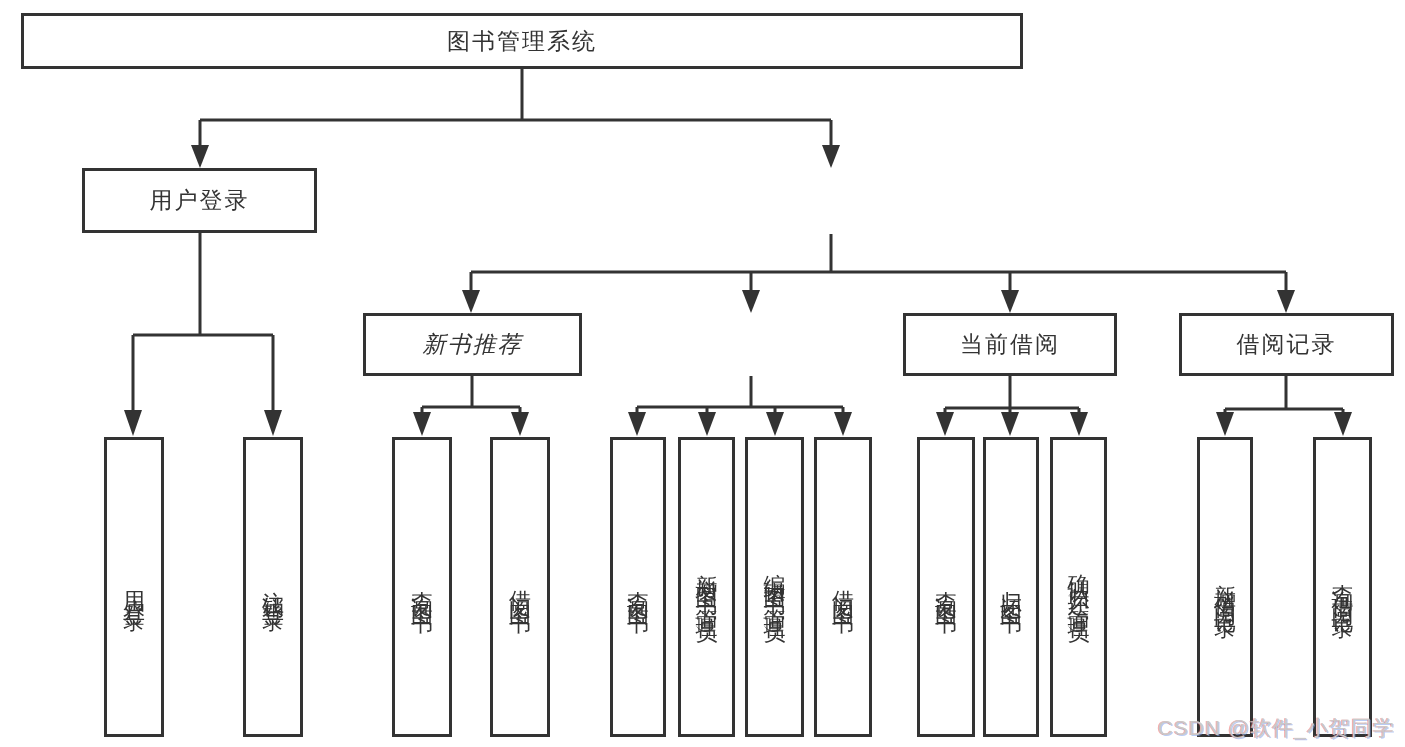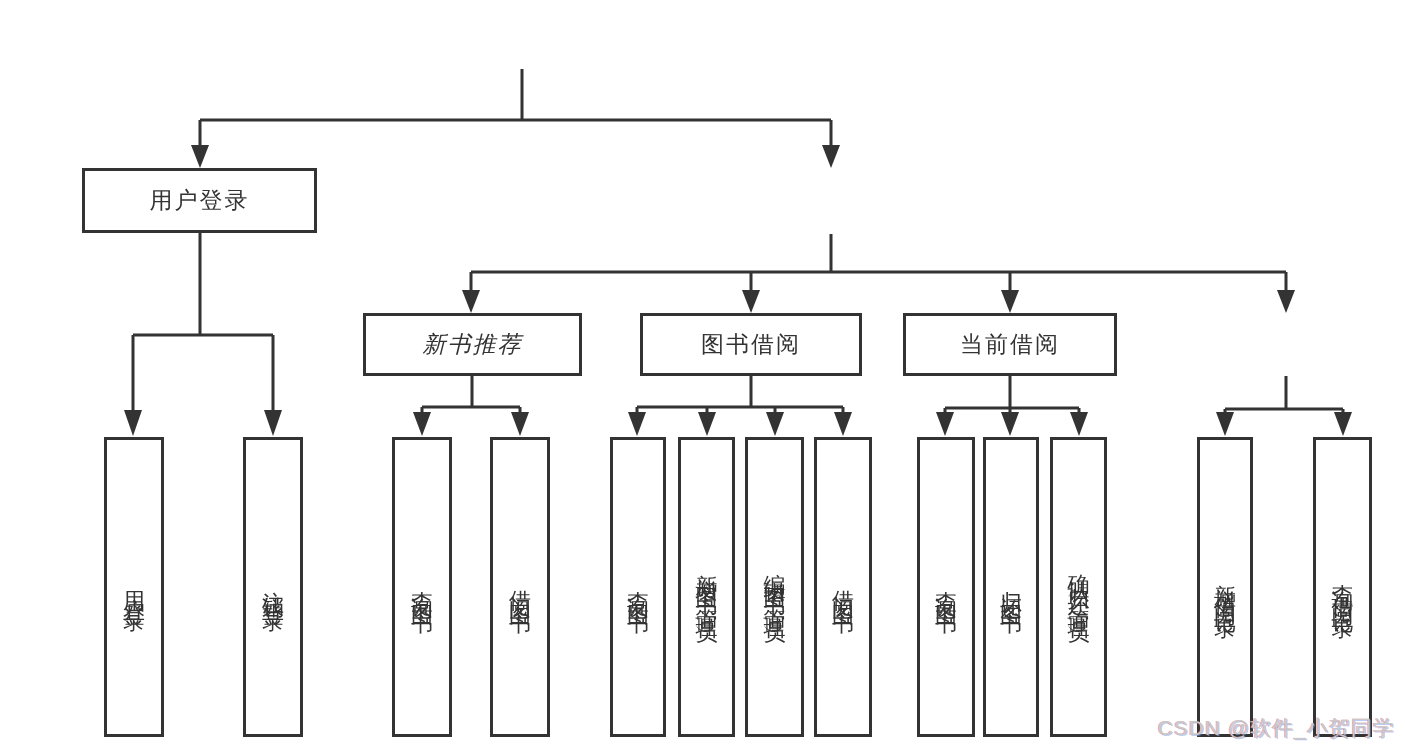--- a/index.html
+++ b/index.html
@@ -106,33 +106,36 @@
 
       <polygon points="936,412 954,412 945,436"></polygon>
       <polygon points="1001,412 1019,412 1010,436"></polygon>
       <polygon points="1070,412 1088,412 1079,436"></polygon>
 
       <polygon points="1216,412 1234,412 1225,436"></polygon>
       <polygon points="1334,412 1352,412 1343,436"></polygon>
     </g>
   </svg>
 
+  <div class="node node-h node-root" style="left:21px; top:13px; width:1002px; height:56px;">
+    <span>图书管理系统</span>
+  </div>
 
   <div class="node node-h" style="left:82px; top:168px; width:235px; height:65px;">
     <span>用户登录</span>
   </div>
 
   <div class="node node-h" style="left:363px; top:313px; width:219px; height:63px;font-style:italic;">
     <span>新书推荐</span>
   </div>
-  <div class="node node-h" style="left:640px; top:313px; width:222px; height:63px;">
-    <span>图书借阅</span>
-  </div>
   <div class="node node-h" style="left:903px; top:313px; width:214px; height:63px;">
     <span>当前借阅</span>
+  </div>
+  <div class="node node-h" style="left:1179px; top:313px; width:215px; height:63px;">
+    <span>借阅记录</span>
   </div>
 
   <div class="node node-v" style="left:104px; top:437px; width:60px; height:300px;">
     <span class="vtext">用户登录</span>
   </div>
   <div class="node node-v" style="left:243px; top:437px; width:60px; height:300px;">
     <span class="vtext">注销登录</span>
   </div>
 
   <div class="node node-v" style="left:392px; top:437px; width:60px; height:300px;">

